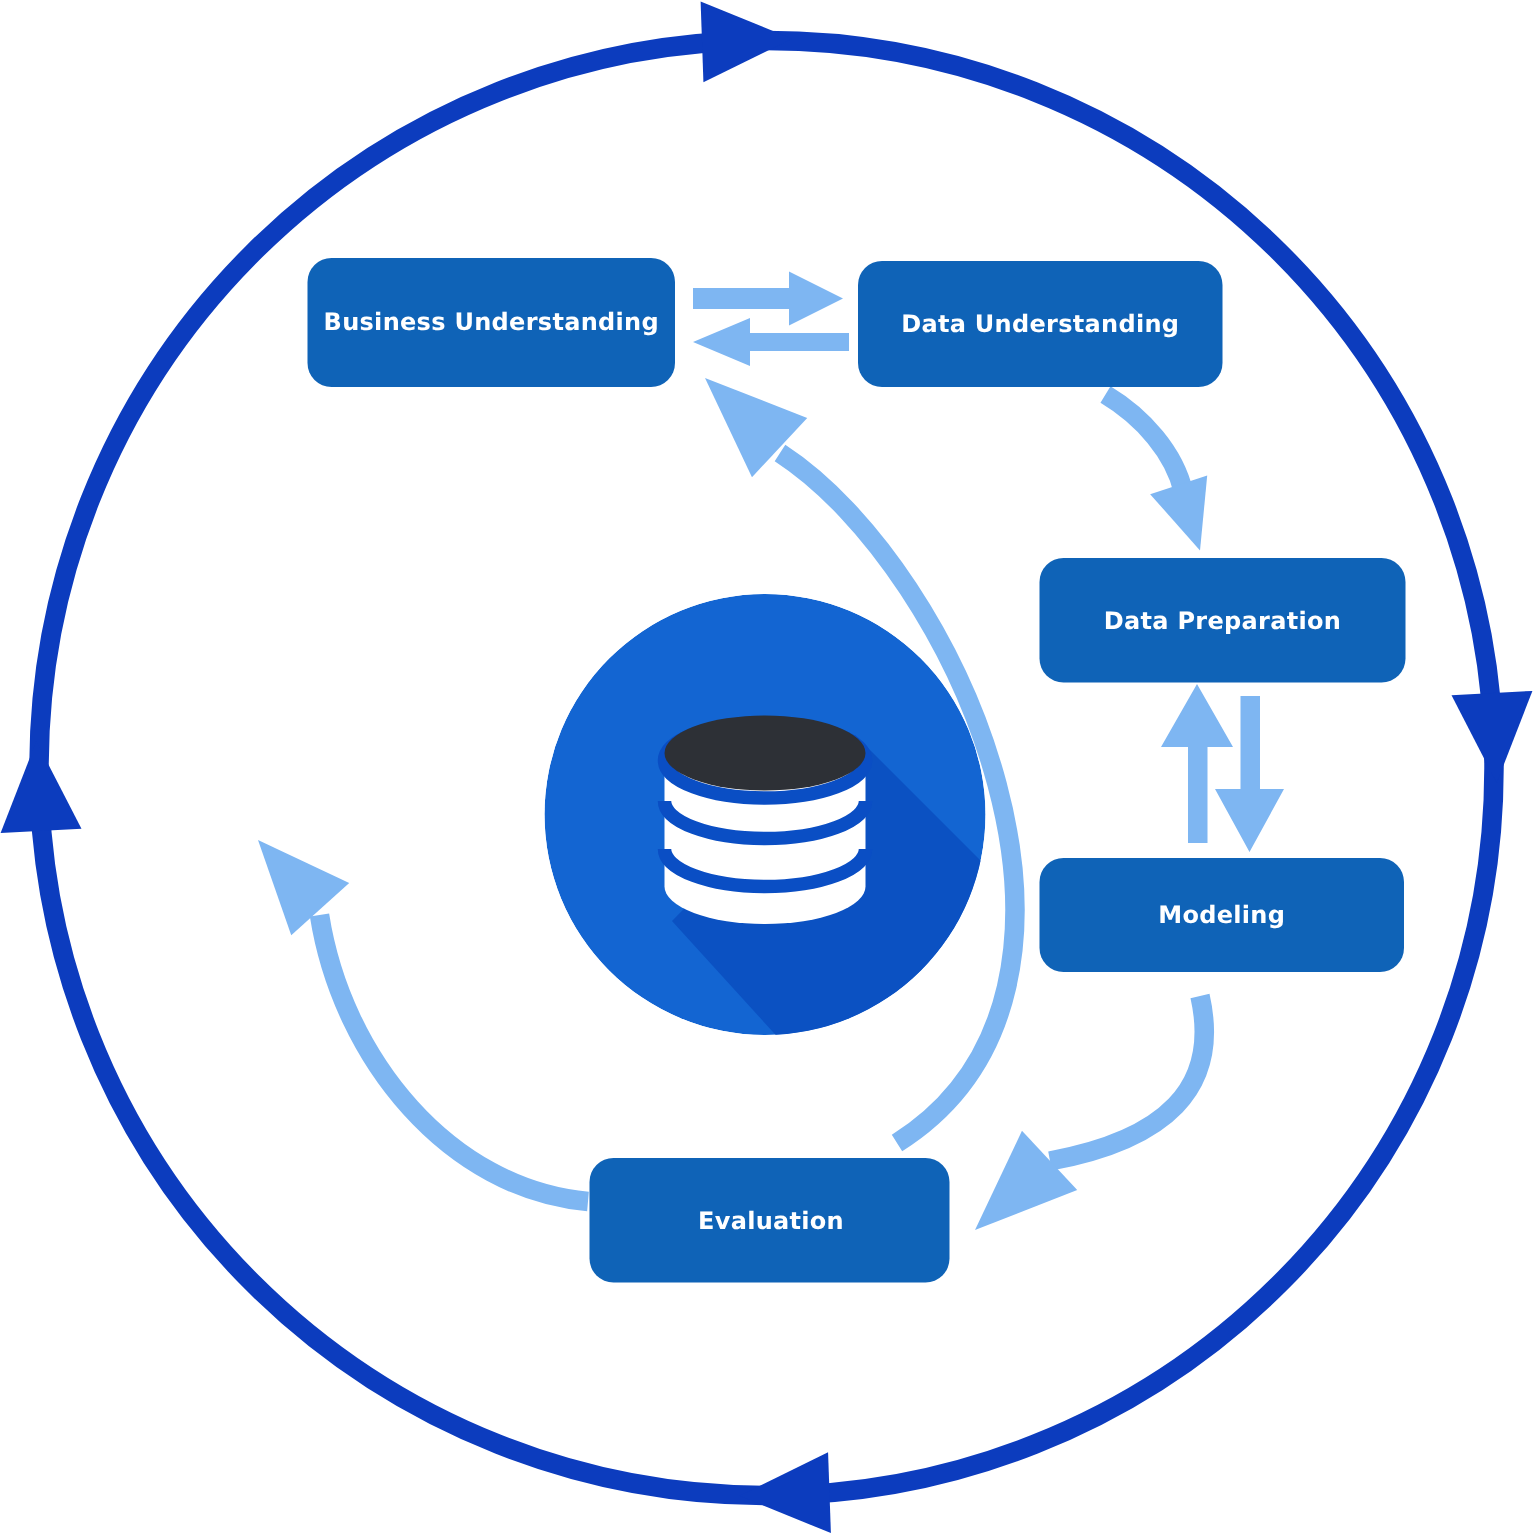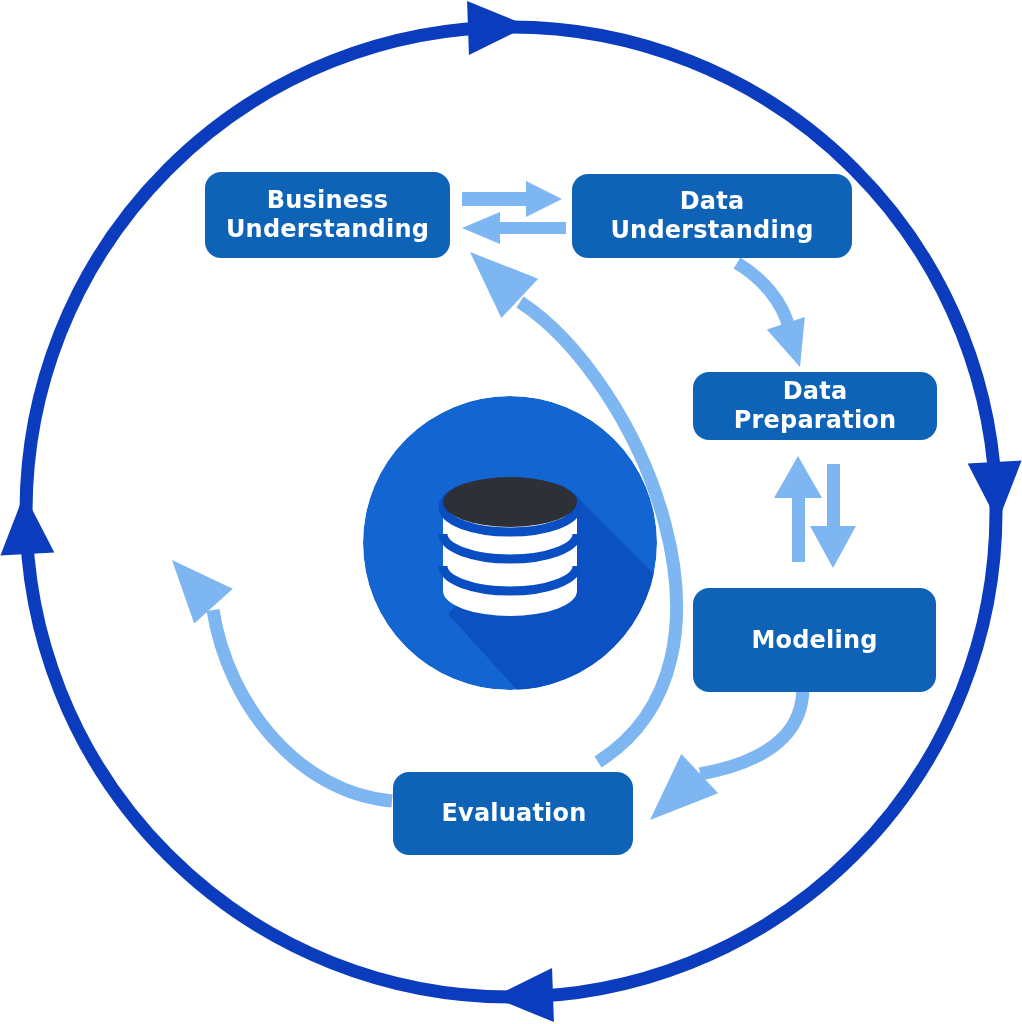--- a/index.html
+++ b/index.html
@@ -10,34 +10,34 @@
     overflow:hidden;
     font-family:"DejaVu Sans","Liberation Sans",sans-serif;
   }
   .layer{position:absolute;left:0;top:0;}
   .node{
     position:absolute;
     background:#0f63b7;
     border-radius:16px;
     color:#ffffff;
     font-weight:700;
-    font-size:24px;
+    font-size:16px;
     line-height:1.2;
     display:flex;
     align-items:center;
     justify-content:center;
     text-align:center;
     padding:6px 10px;
     box-sizing:border-box;
     letter-spacing:0.2px;
   }
   .n-bu{left:205px;top:172px;width:245px;height:86px;}
-  .n-du{left:572px;top:174px;width:280px;height:84px;}
-  .n-dp{left:693px;top:372px;width:244px;height:68px;}
-  .n-mo{left:693px;top:588px;width:243px;height:104px;}
+  .n-du{left:572px;top:174px;width:243px;height:84px;}
+  .n-dp{left:693px;top:372px;width:244px;height:83px;}
+  .n-mo{left:693px;top:572px;width:243px;height:76px;}
   .n-ev{left:393px;top:772px;width:240px;height:83px;padding-left:12px;}
   .n-de{left:73px;top:470px;width:242px;height:85px;}
 </style>
 </head>
 <body>
 
 <div class="stage">
 
   <svg class="layer" width="1022" height="1024" viewBox="0 0 1022 1024">
 

